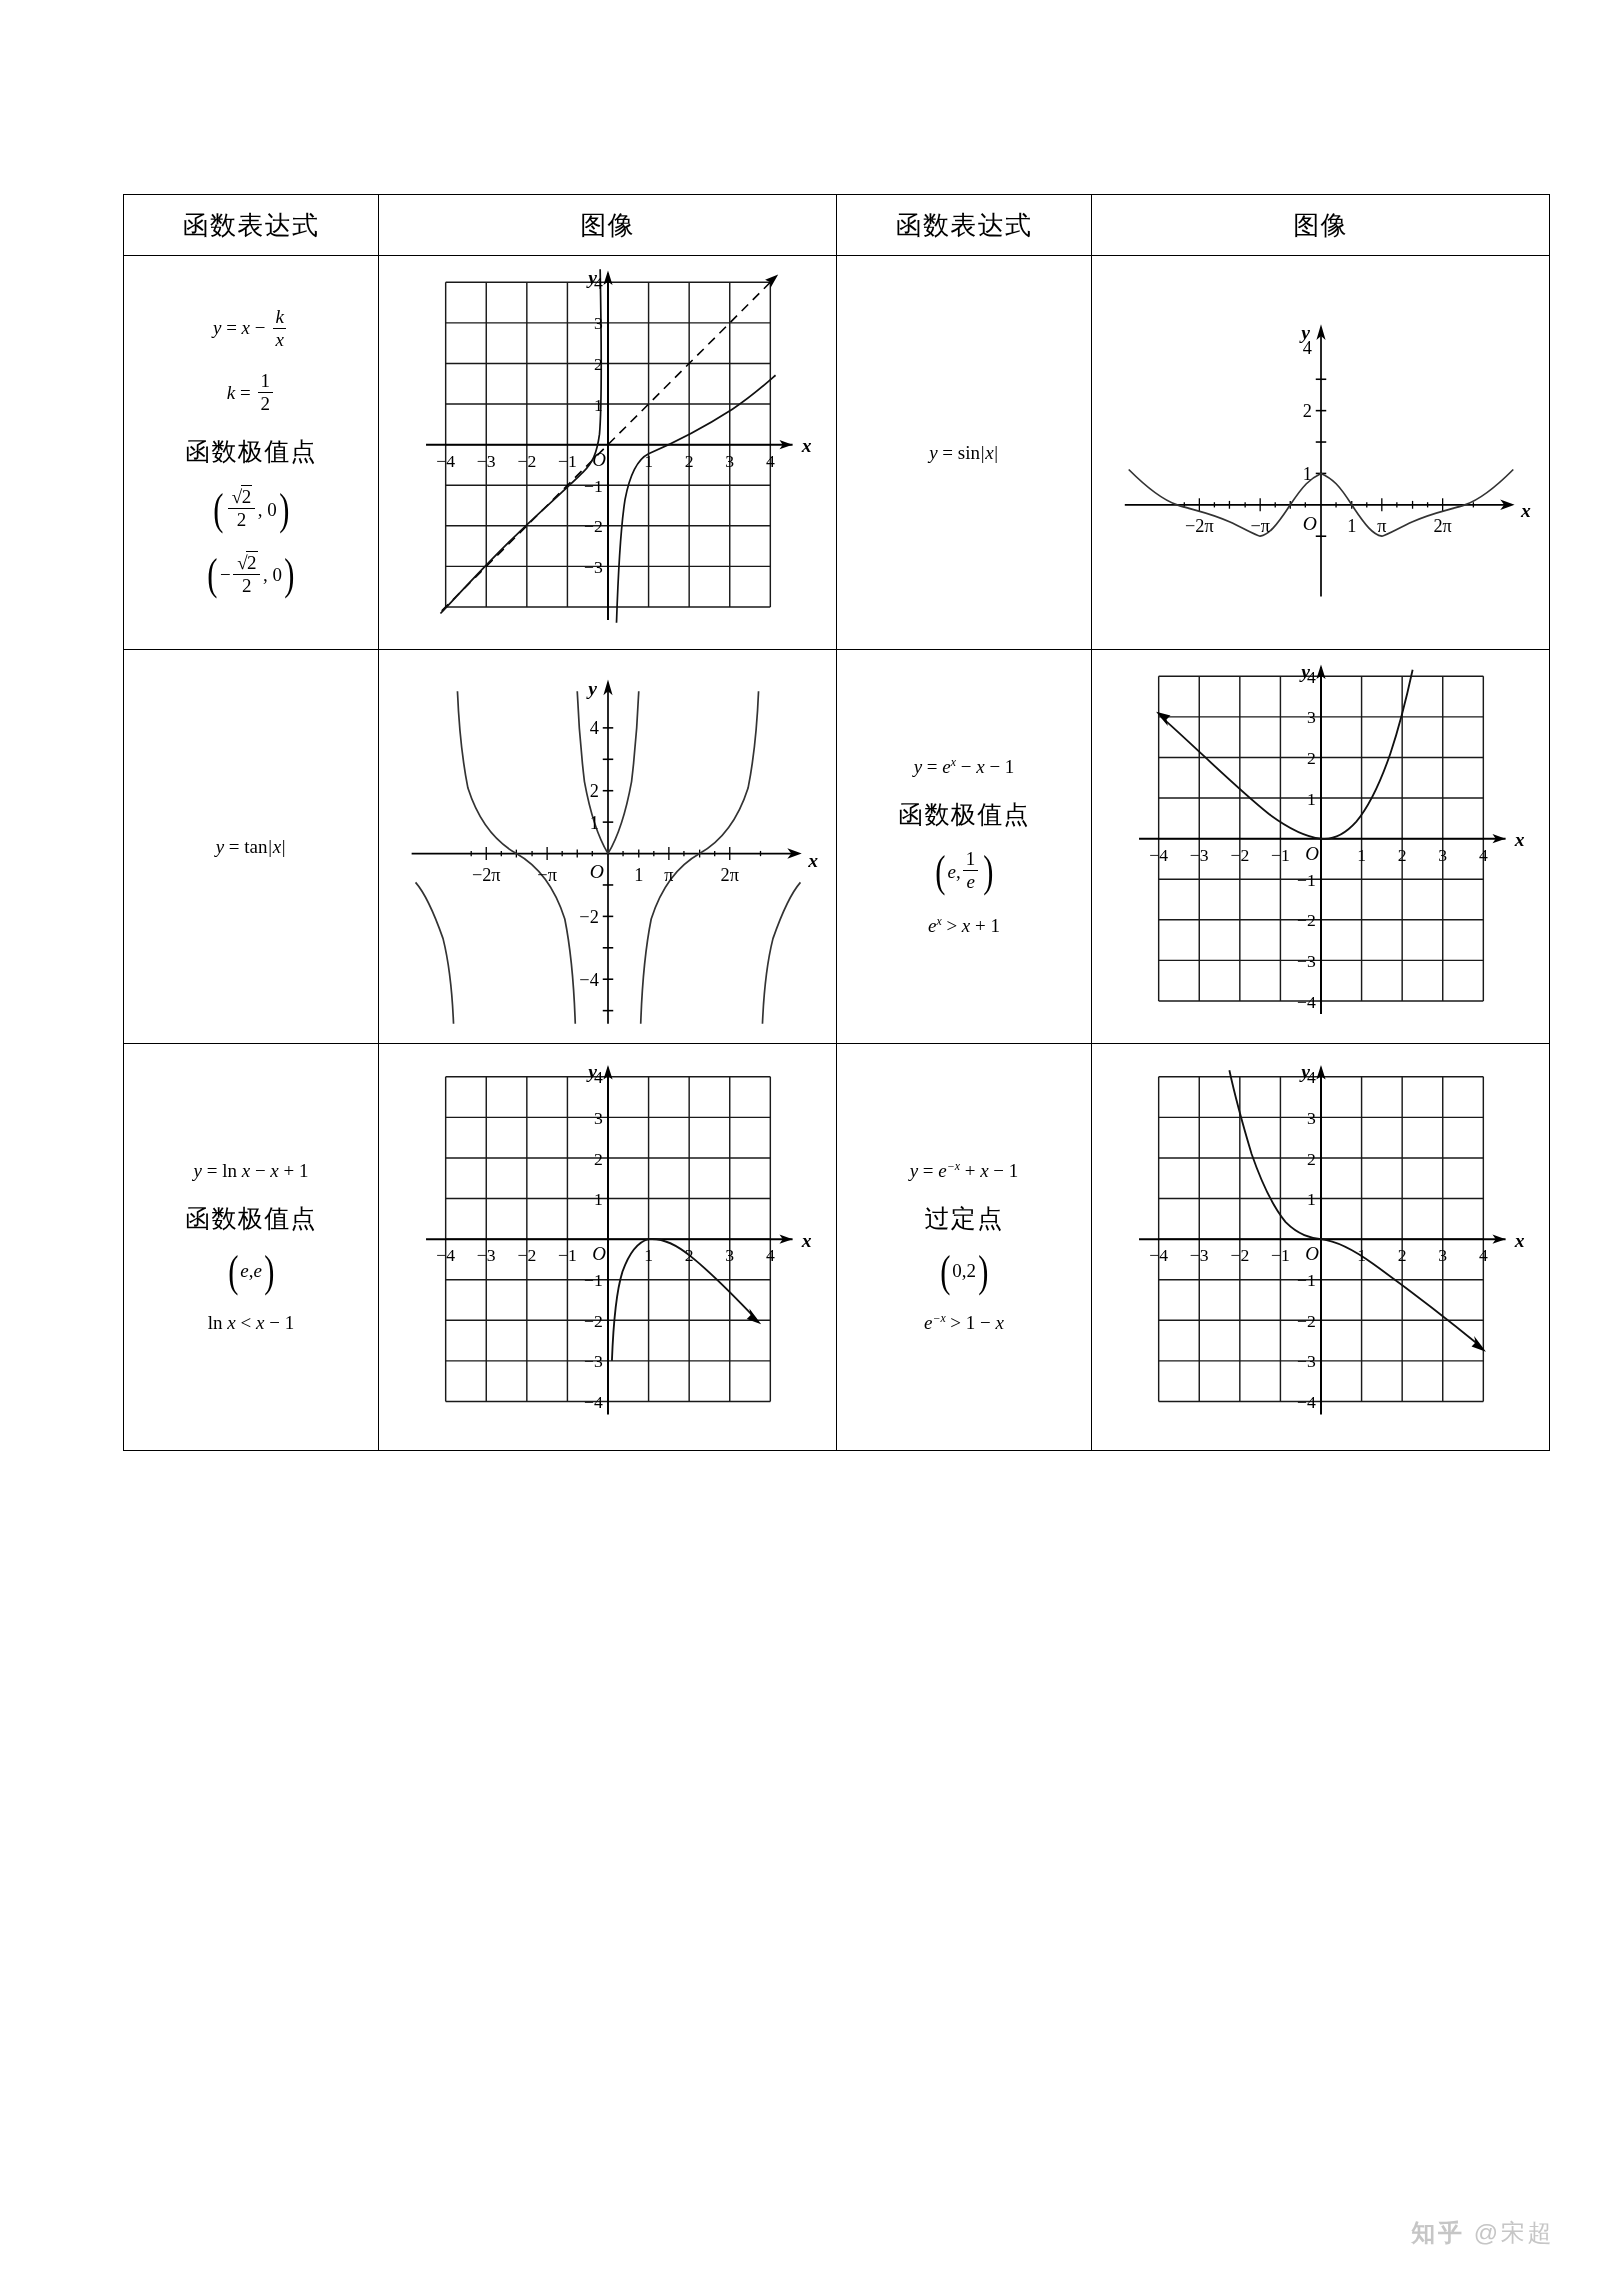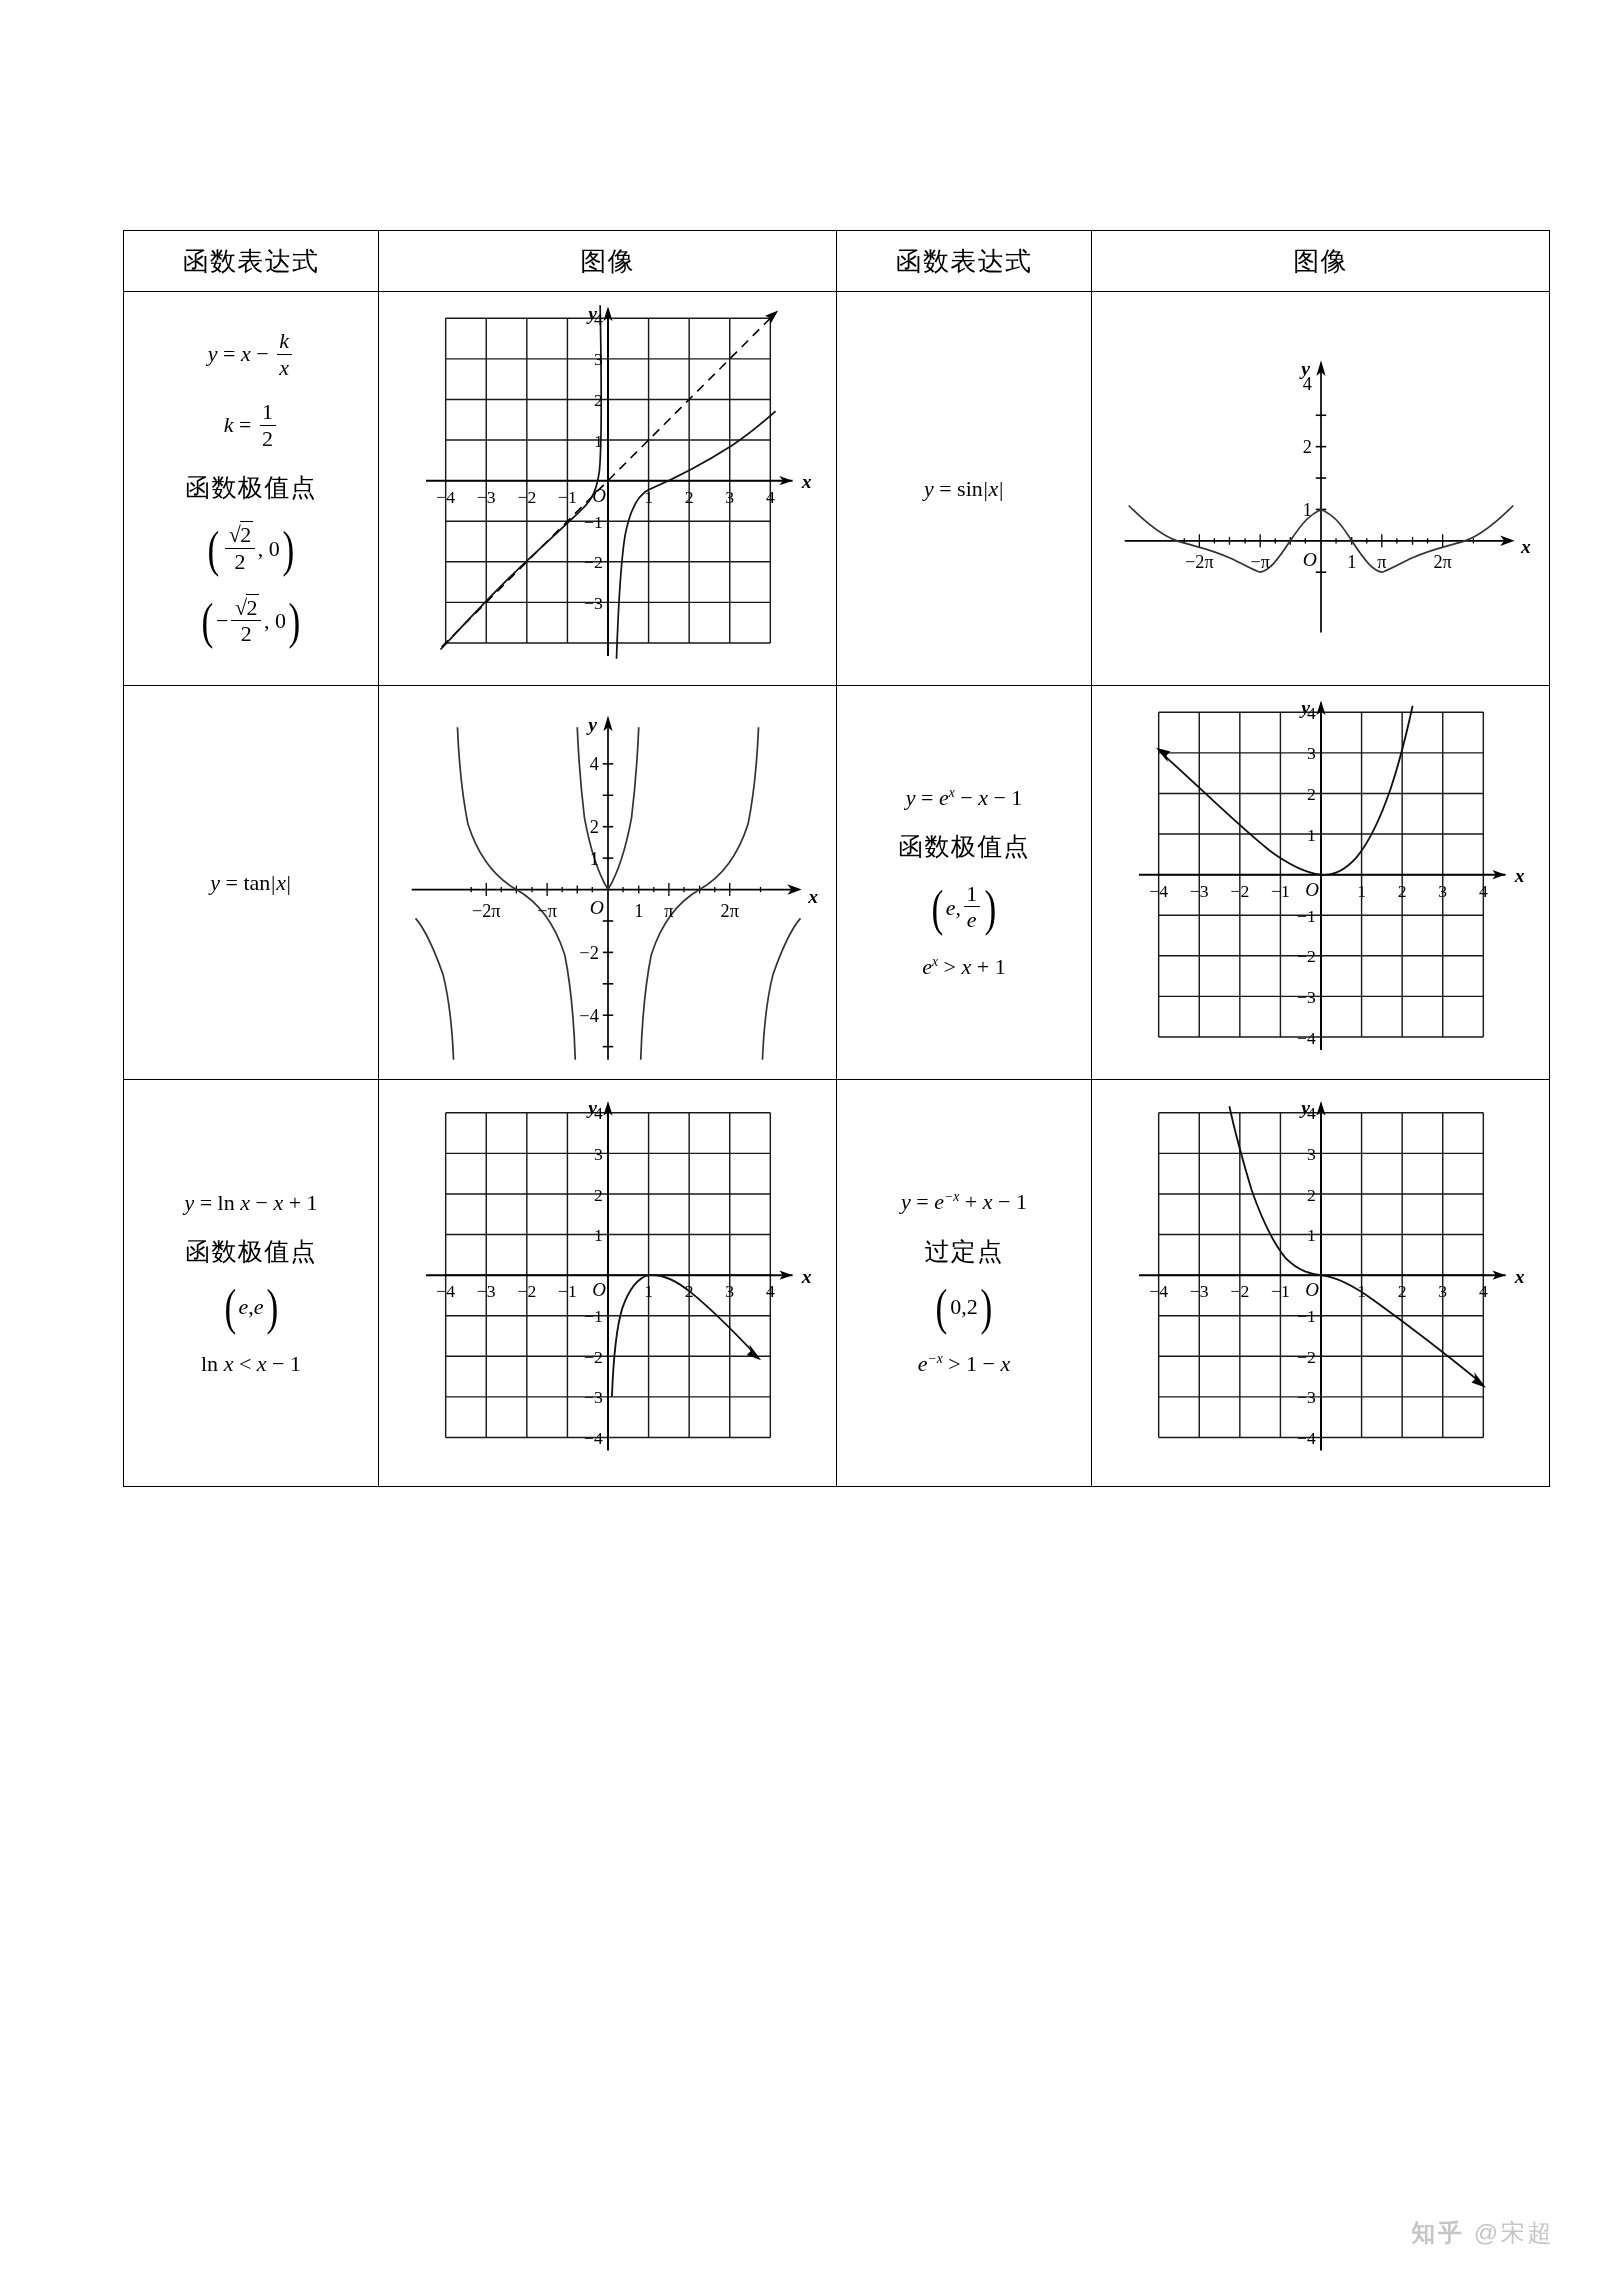--- a/index.html
+++ b/index.html
@@ -2,35 +2,35 @@
 <html style="font-size:10.5px"><head>
 <meta charset="utf-8">
 <style>
   html,body{margin:0;padding:0;background:#fff;}
   body{width:1623px;height:2295px;font-family:"Liberation Serif",serif;color:#000;position:relative;}
 
   .page{position:absolute;inset:0;background:#fff;}
 
   table.fn-table{
     position:absolute;left:123px;top:194px;width:1427px;
-    border-collapse:collapse;table-layout:fixed;margin-top:36px;
+    border-collapse:collapse;table-layout:fixed;
   }
   table.fn-table td{
     border:1.3px solid #000;
     vertical-align:middle;
     text-align:center;
     padding:0;
   }
   col.c-expr{width:255px;}
   col.c-graph{width:458px;}
 
   .hdr{height:60px;font-size:26px;letter-spacing:1.3px;font-family:"Liberation Serif",serif;}
 
   .expr-cell{padding:11.8px 3.9px;}
-  .expr-line{font-size:22px;margin:19.6px 0;line-height:1.25;white-space:nowrap;}
+  .expr-line{font-size:19px;margin:19.6px 0;line-height:1.25;white-space:nowrap;}
   .expr-line.cn{font-size:25px;letter-spacing:1.3px;}
   .mi{font-style:italic;}
   .frac{display:inline-block;vertical-align:middle;text-align:center;margin:0 2.6px;position:relative;top:-1.3px;}
   .frac .num{display:block;border-bottom:1.3px solid #000;padding:0 2.6px;line-height:1.15;}
   .frac .den{display:block;padding:0 2.6px;line-height:1.15;}
   .big-paren{display:inline-flex;align-items:center;}
   .big-paren > .pl,.big-paren > .pr{
     font-size:2.3em;font-family:"Liberation Serif",serif;line-height:0.8;font-weight:300;
     transform:scaleX(0.7);display:inline-block;
   }

